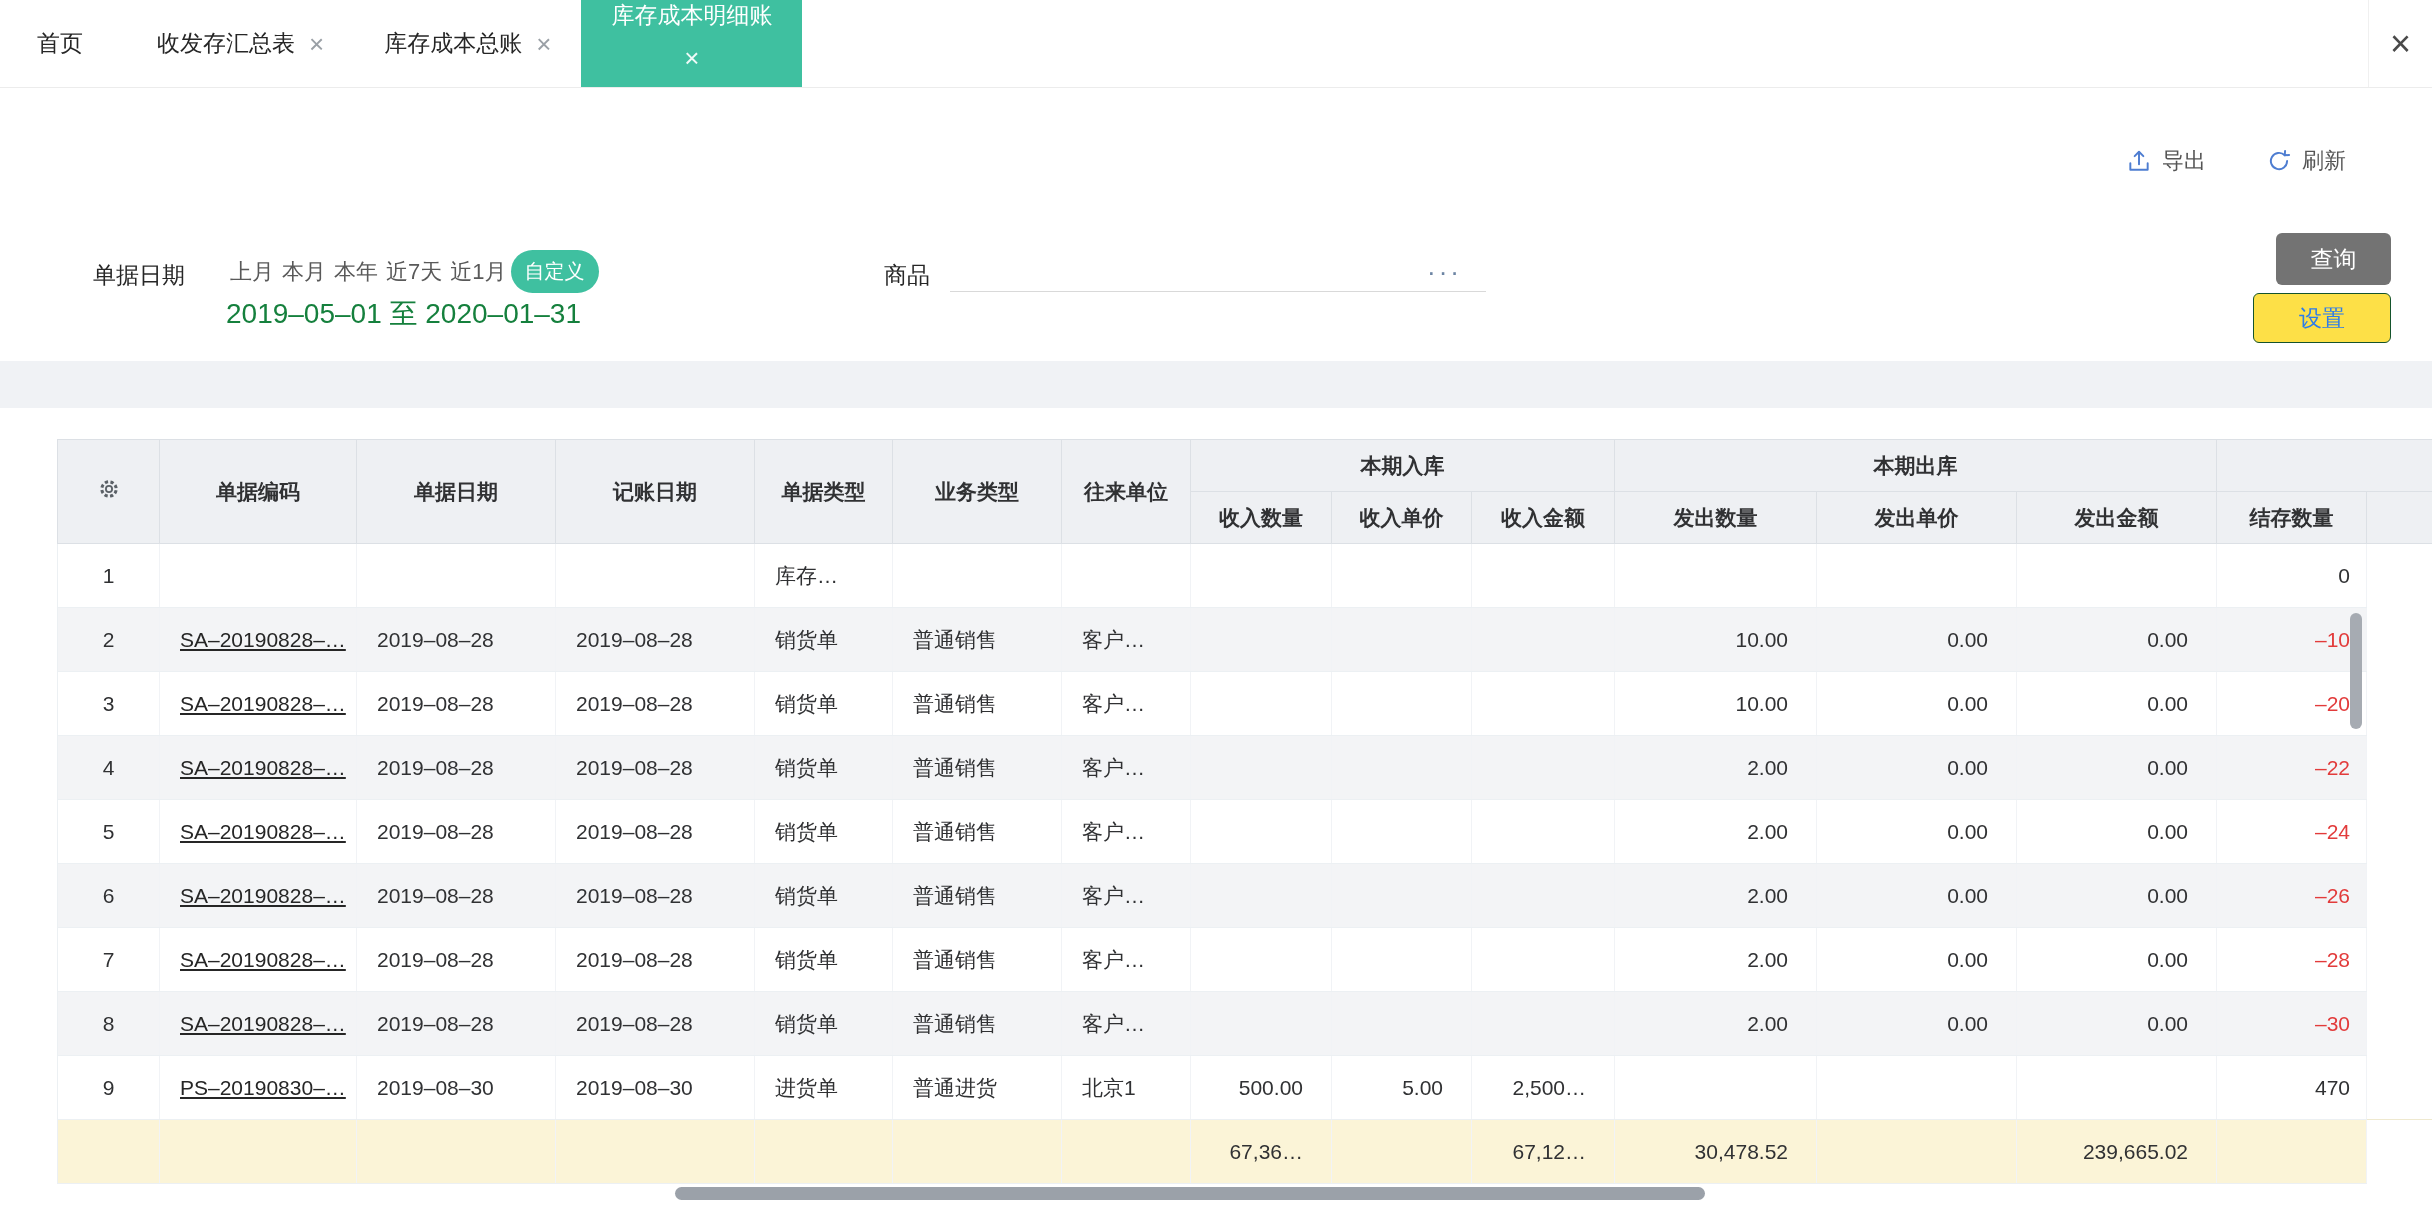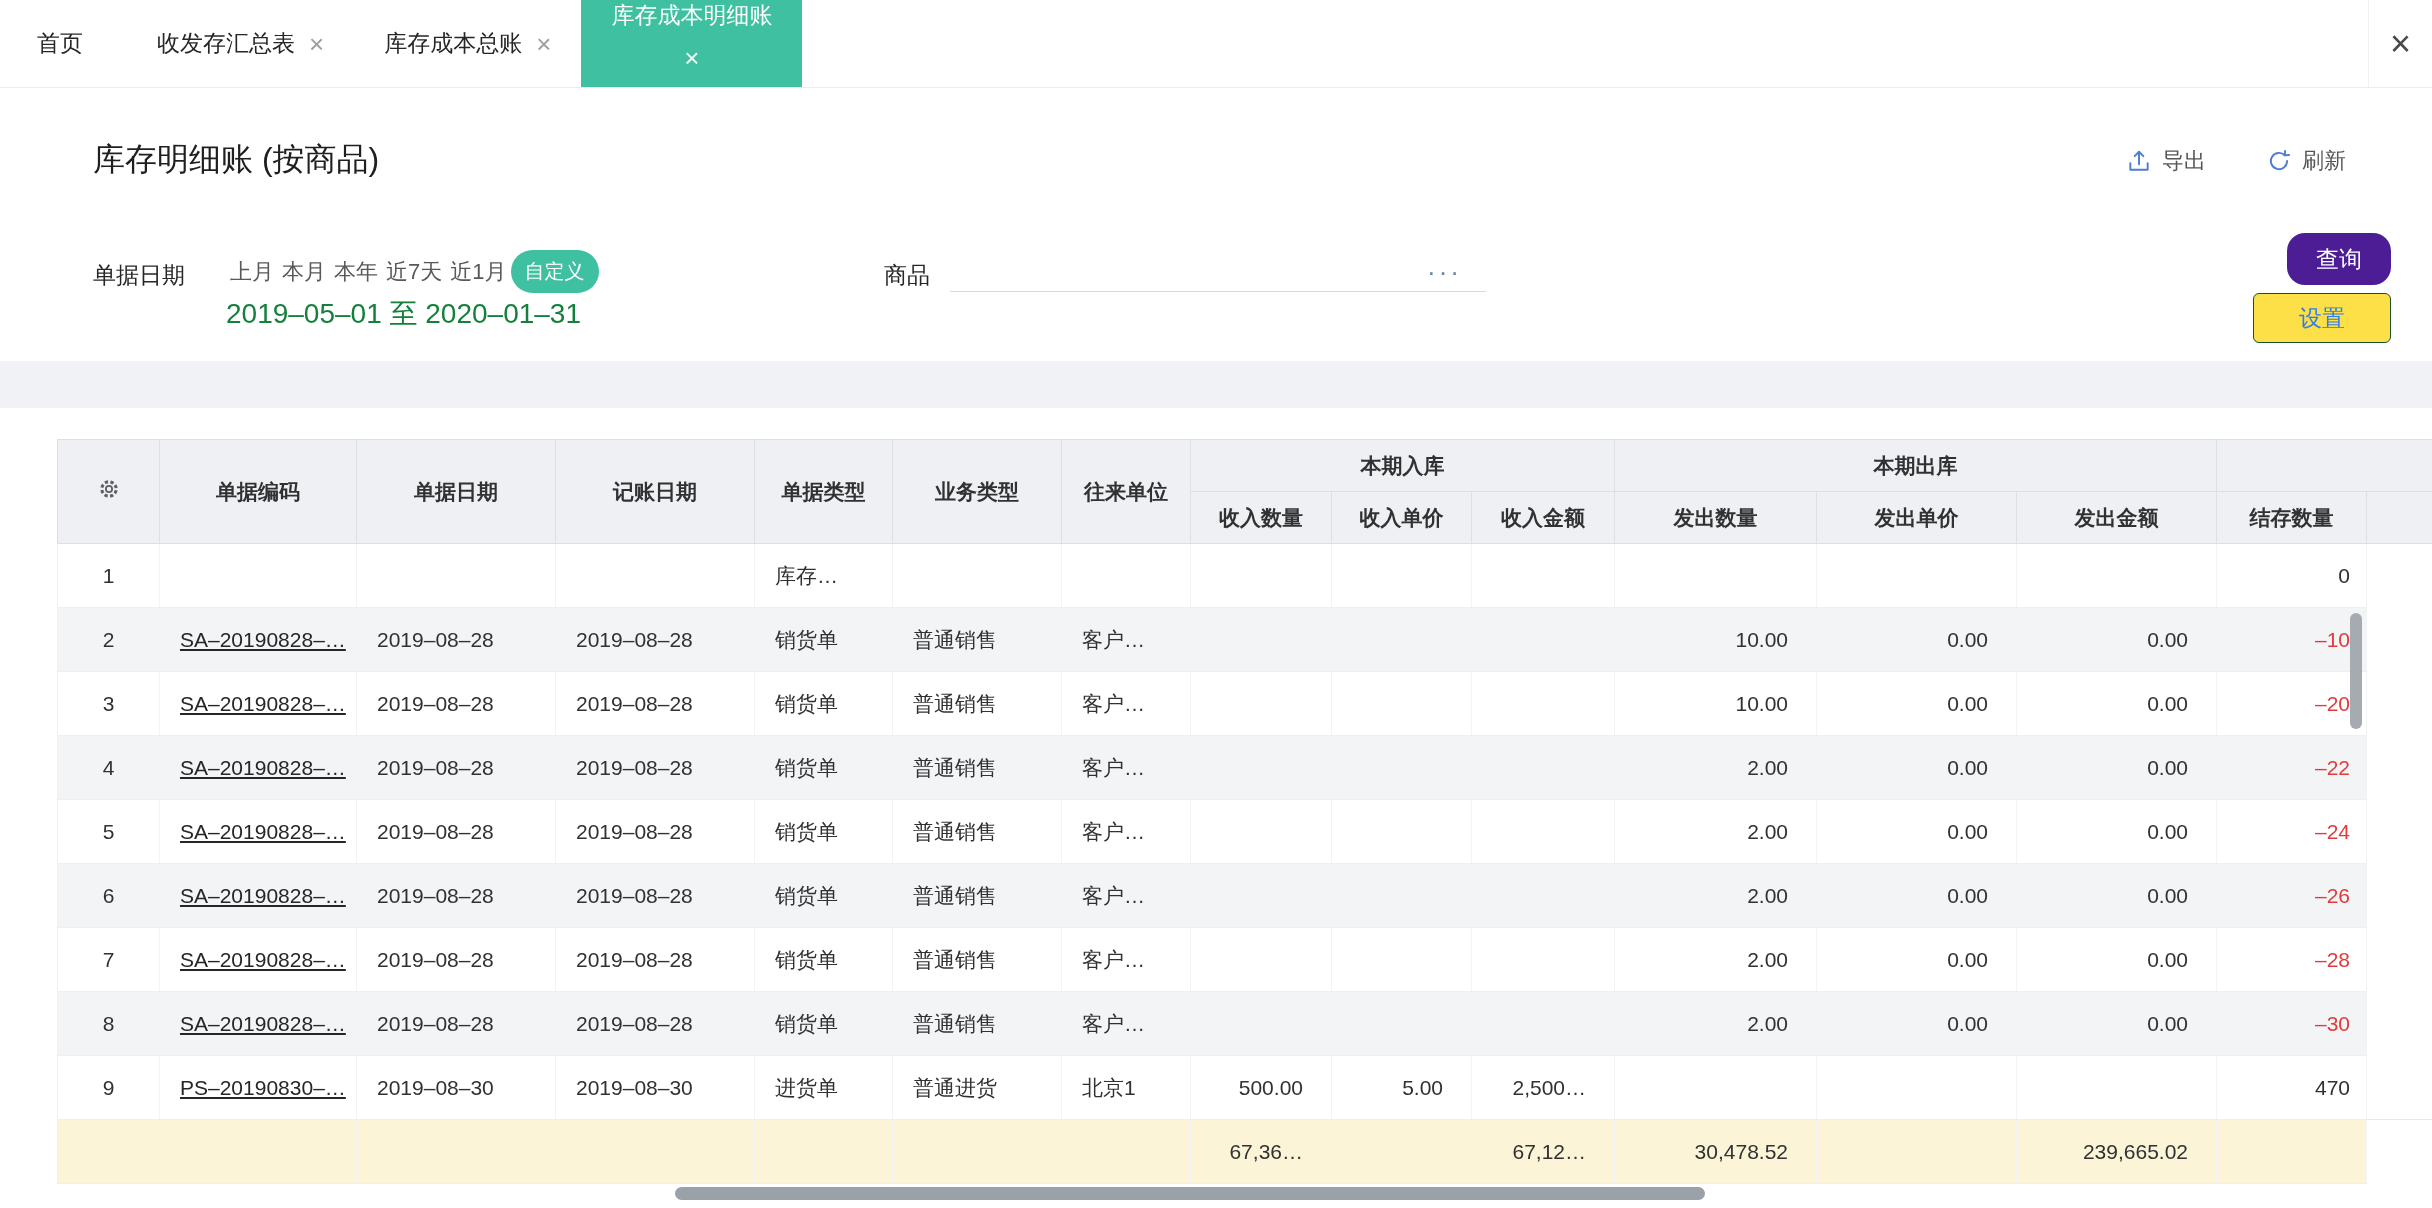--- a/index.html
+++ b/index.html
@@ -27,21 +27,21 @@
   .quick-filters { position: absolute; left: 226px; top: 162px; display: flex; align-items: center; }
   .chip { font-size: 22px; color: #595959; cursor: pointer; padding: 6px 4px; }
   .chip-custom { background: #3fc0a0; color: #fff; font-size: 20px; padding: 8px 14px; border-radius: 999px; cursor: pointer; }
   .date-range { position: absolute; left: 226px; top: 207px; font-size: 28px; color: #15803d; }
 
   .lbl-product { left: 884px; top: 172px; }
   .product-input { position: absolute; left: 950px; top: 158px; width: 536px; height: 46px; border-bottom: 1px solid #d9d9d9; cursor: text; }
   .product-value { position: absolute; left: 6px; bottom: 6px; font-size: 22px; color: #262626; }
   .more-dots { position: absolute; right: 24px; bottom: 6px; font-size: 26px; letter-spacing: 3px; color: #6c84a3; line-height: 1; cursor: pointer; }
 
-  .btn-query { position: absolute; right: 41px; top: 145px; width: 104px; height: 52px; background: #4c1d95; color: #fff; border: none; border-radius: 18px; font-size: 23px; font-family: inherit; cursor: pointer; }
+  .btn-query { position: absolute; right: 41px; top: 145px; width: 115px; height: 52px; background: #737373; color: #fff; border: none; border-radius: 6px; font-size: 23px; font-family: inherit; cursor: pointer; }
   .btn-settings { position: absolute; right: 41px; top: 205px; width: 138px; height: 50px; background: #fde047; color: #2d7ceb; border: 1px solid #14532d; border-radius: 6px; font-size: 23px; font-family: inherit; cursor: pointer; }
 
   
   .table-card { position: absolute; top: 408px; left: 0; right: 0; bottom: 0; background: #fff; }
   .table-wrap { position: absolute; left: 57px; top: 31px; right: 0; bottom: 0; overflow: hidden; }
   table.grid { border-collapse: collapse; table-layout: fixed; width: 2459px; font-size: 21px; color: #303133; }
   .grid th { background: #eef0f3; border: 1px solid #dce0e5; font-weight: 700; font-size: 21px; height: 52px; text-align: center; padding: 0 6px; white-space: nowrap; overflow: hidden; }
   .grid th.gearcol { width: 102px; }
   .grid td { height: 64px; border-bottom: 1px solid #ecf0f3; border-right: 1px solid #f1f3f6; padding: 0 20px; white-space: nowrap; overflow: hidden; background: #fff; }
   .grid td:first-child { border-left: 1px solid #ecf0f3; }
@@ -83,21 +83,20 @@
       <span class="tab-x">×</span>
     </div>
     <div class="tab active">
       <span>库存成本明细账</span>
       <span class="tab-x">×</span>
     </div>
     <div class="win-close">×</div>
   </div>
 
   <div class="header-card">
-    <div class="page-title">库存明细账 (按商品)</div>
 
     <div class="header-actions">
       <div class="action">
         <svg width="26" height="26" viewBox="0 0 24 24" fill="none" stroke="#4e7dd1" stroke-width="1.8" stroke-linecap="round" stroke-linejoin="round">
           <path d="M4 14v6h16v-6"></path>
             <path d="M12 15V4"></path>
             <path d="M8 7.5L12 3.5l4 4"></path>
         </svg>
         <span>导出</span>
       </div>

